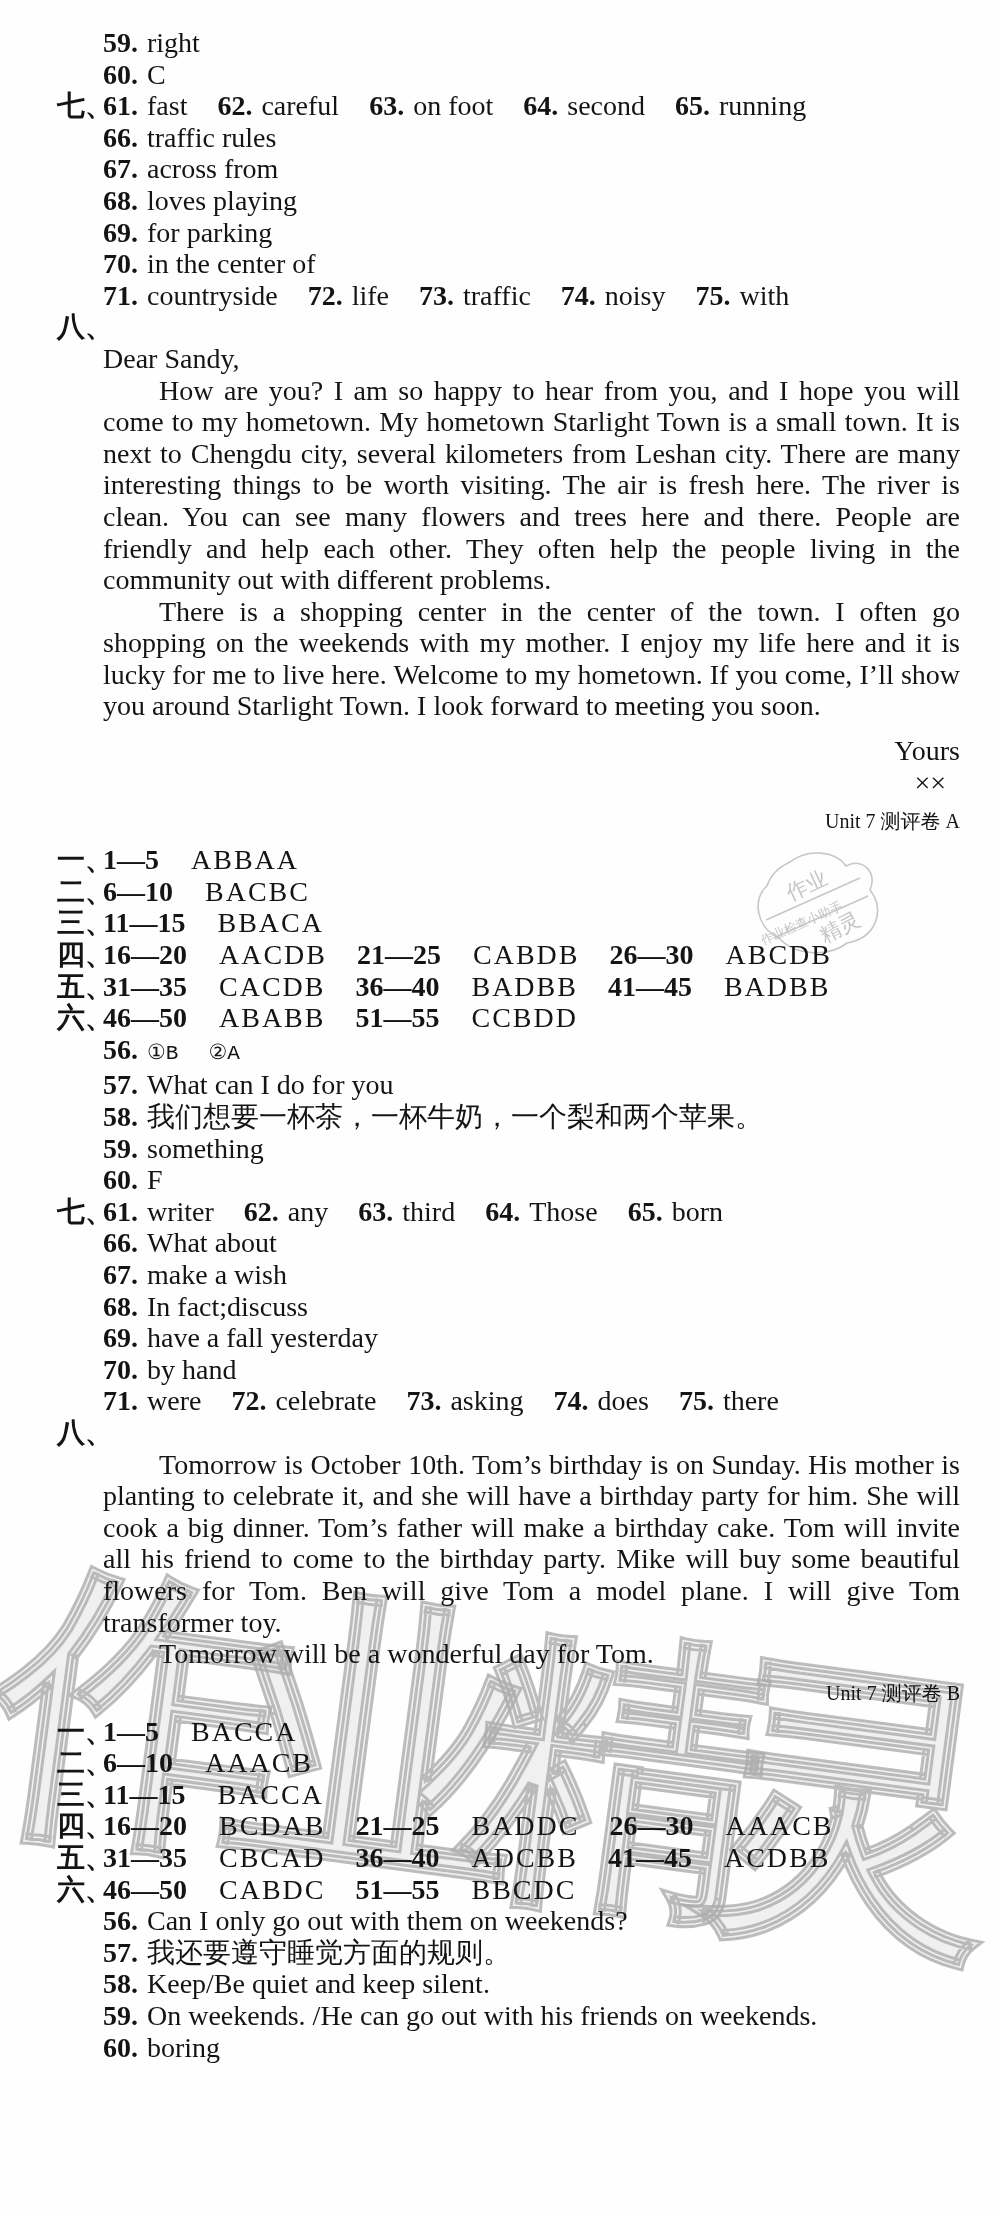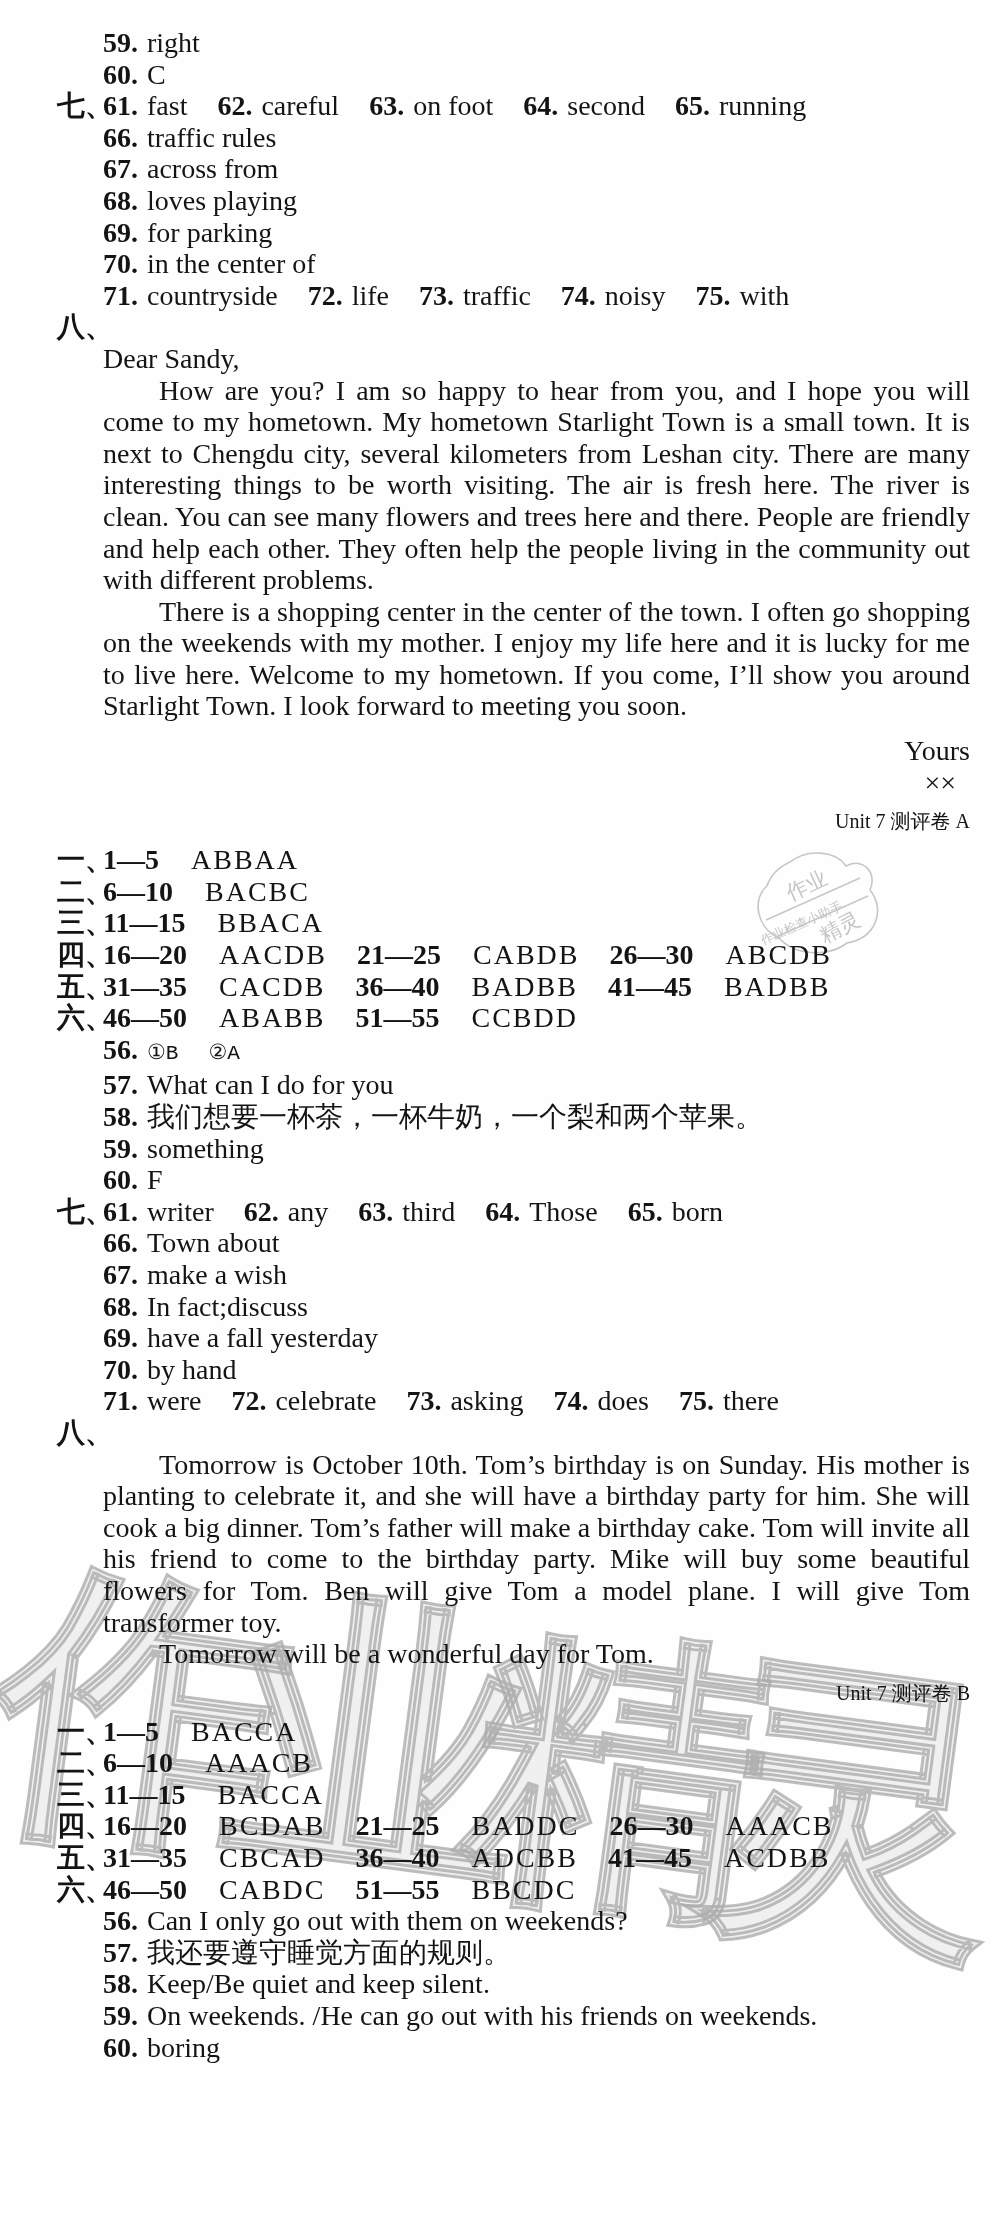--- a/index.html
+++ b/index.html
@@ -5,21 +5,21 @@
   html,body{margin:0;padding:0;}
   body{
     width:1000px;height:2217px;position:relative;overflow:hidden;
     background:#fefefe;
     font-family:"Liberation Serif","DejaVu Serif",serif;
     color:#141414;
     font-size:28px;line-height:31.6px;
   }
   .page{
     position:relative;z-index:1;
-    padding:27px 30px 0 103px;
+    padding:27px 40px 0 103px;
   }
   .ln{white-space:nowrap;}
   .n{font-weight:bold;margin-right:9px;}
   .mk{display:inline-block;width:46px;margin-left:-46px;font-weight:bold;}
   .mk2{display:inline-block;width:46px;margin-left:-46px;font-weight:bold;}
   .it{margin-right:30px;}
   .it:last-child{margin-right:6px;}
   .rg{font-weight:bold;margin-right:32px;white-space:nowrap;text-align:right;}
   .ls{letter-spacing:2px;margin-right:30px;margin-top:32px;}
   .para{text-align:justify;text-indent:56px;}
@@ -97,21 +97,21 @@
   <div class="ln"><span class="n">56.</span><span class="circ">①B</span><span class="gap30"></span><span class="circ">②A</span></div>
   <div class="ln"><span class="n">57.</span><span>What can I do for you</span></div>
   <div class="ln"><span class="n">58.</span><span>我们想要一杯茶，一杯牛奶，一个梨和两个苹果。</span></div>
   <div class="ln"><span class="n">59.</span><span>something</span></div>
   <div class="ln"><span class="n">60.</span><span>F</span></div>
 
   <div class="ln">
     <span class="mk">七、</span><span class="it"><span class="n">61.</span><span>writer</span></span><span class="it"><span class="n">62.</span><span>any</span></span><span class="it"><span class="n">63.</span><span>third</span></span><span class="it"><span class="n">64.</span><span>Those</span></span><span class="it"><span class="n">65.</span><span>born</span></span>
   </div>
 
-  <div class="ln"><span class="n">66.</span><span>Town about</span></div>
+  <div class="ln"><span class="n">66.</span><span>What about</span></div>
   <div class="ln"><span class="n">67.</span><span>make a wish</span></div>
   <div class="ln"><span class="n">68.</span><span>In fact;discuss</span></div>
   <div class="ln"><span class="n">69.</span><span>have a fall yesterday</span></div>
   <div class="ln"><span class="n">70.</span><span>by hand</span></div>
 
   <div class="ln">
     <span class="it"><span class="n">71.</span><span>were</span></span><span class="it"><span class="n">72.</span><span>celebrate</span></span><span class="it"><span class="n">73.</span><span>asking</span></span><span class="it"><span class="n">74.</span><span>does</span></span><span class="it"><span class="n">75.</span><span>there</span></span>
   </div>
 
   <div class="ln"><span class="mk">八、</span></div>

